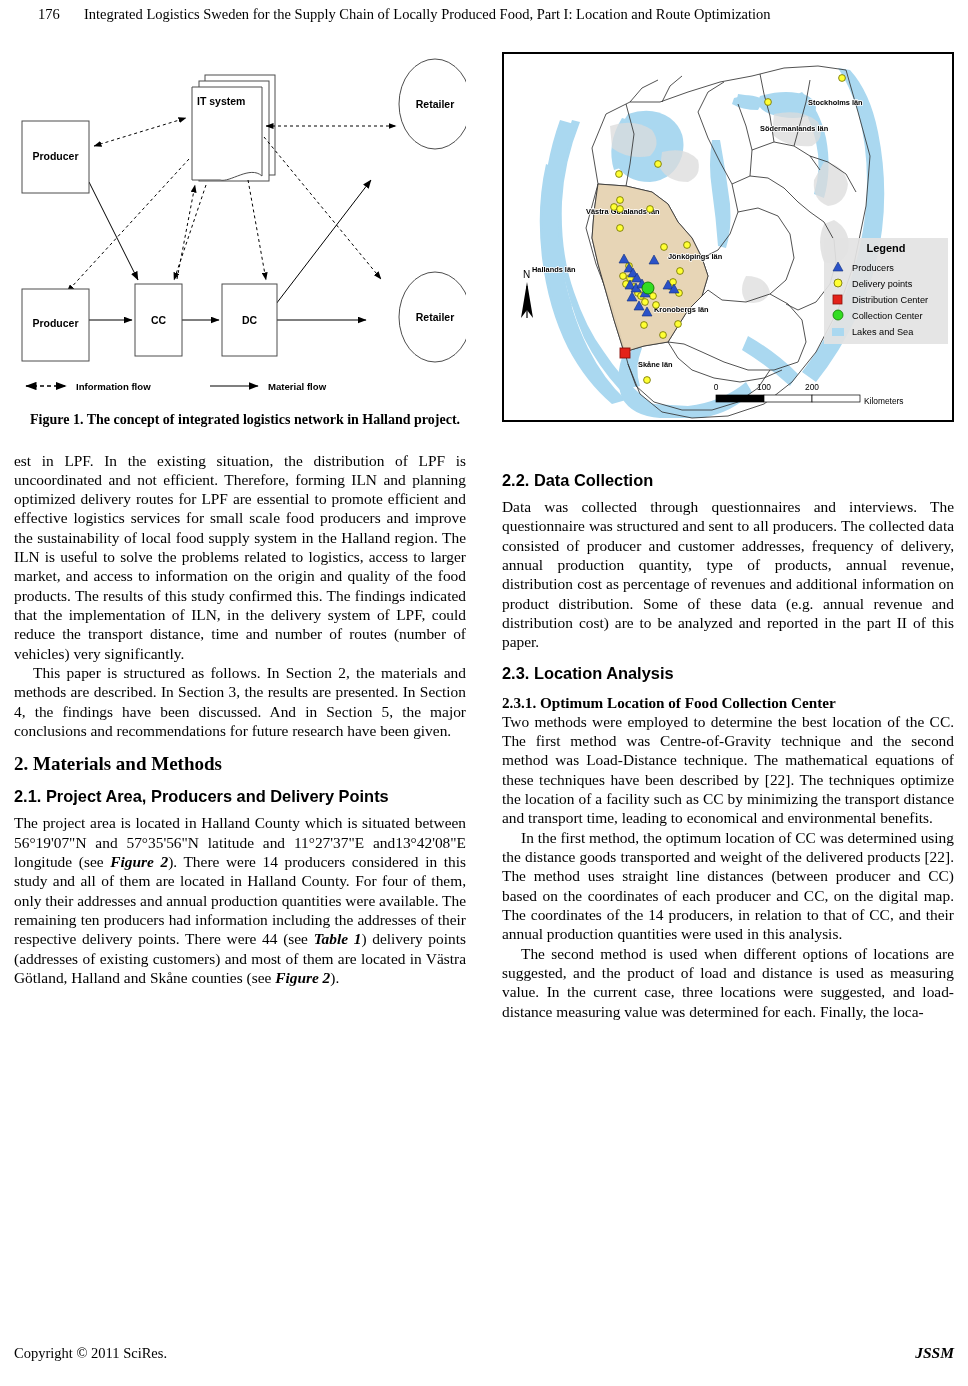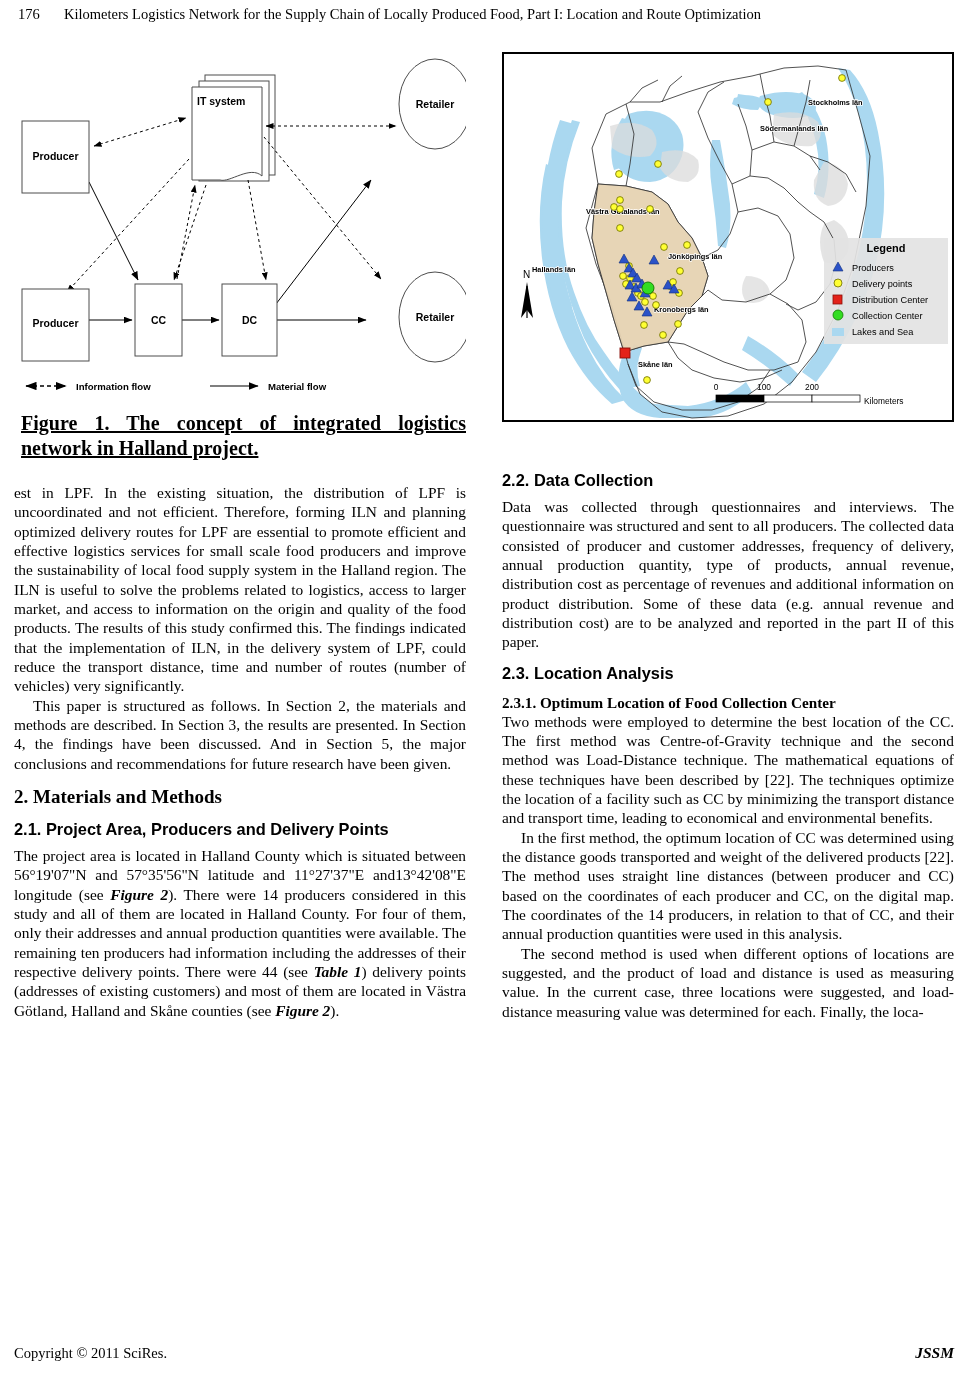--- a/index.html
+++ b/index.html
@@ -25,20 +25,21 @@
     display: flex;
     align-items: baseline;
     font-family: "Liberation Serif", serif;
     font-size: 14.5px;
     white-space: nowrap;
   }
   .runhead-pageno {
     width: 46px;
     flex: 0 0 46px;
     font-size: 14.5px;
+    margin-left: 20px;
   }
   .runhead-title {
     flex: 1 1 auto;
     text-align: left;
   }
   .runhead-sub {
     text-align: center;
     font-size: 14.5px;
     margin-top: 3px;
     margin-right: 46px;
@@ -82,27 +83,26 @@
     font-weight: bold;
     font-family: Liberation Sans, sans-serif;
   }
   h4.subsubsec {
     margin: 11px 0 0 0;
     font-size: 15.2px;
     font-weight: bold;
     font-family: "Liberation Serif", serif;
   }
   .figcap {
-    margin: 0 0 6px 7px;
-    font-size: 20px;
+    margin: 0 0 6px 16px;
+    font-size: 14px;
     font-weight: bold;
     line-height: 1.25;
     text-align: justify;
     font-family: "Liberation Serif", serif;
-    text-decoration: underline;
   }
 
   
   .footer {
     position: absolute;
     left: 14px; bottom: 24px; width: 940px;
     display: flex;
     justify-content: space-between;
     align-items: baseline;
     font-size: 14.5px;
@@ -167,21 +167,21 @@
     font-size: 9.6px;
     fill: #000;
   }
 </style>
 </head>
 <body>
 
 <div class="runhead">
   <div class="runhead-line">
     <span class="runhead-pageno">176</span>
-    <span class="runhead-title">Kilometers Logistics Network for the Supply Chain of Locally Produced Food, Part I: Location and Route Optimization</span>
+    <span class="runhead-title">Integrated Logistics Sweden for the Supply Chain of Locally Produced Food, Part I: Location and Route Optimization</span>
   </div>
 </div>
 
 <div class="page">
 
   <div class="col col-left">
 
     <div class="fig1">
       <svg width="452" height="355" viewBox="0 0 452 355" xmlns="http://www.w3.org/2000/svg">
         <defs>

